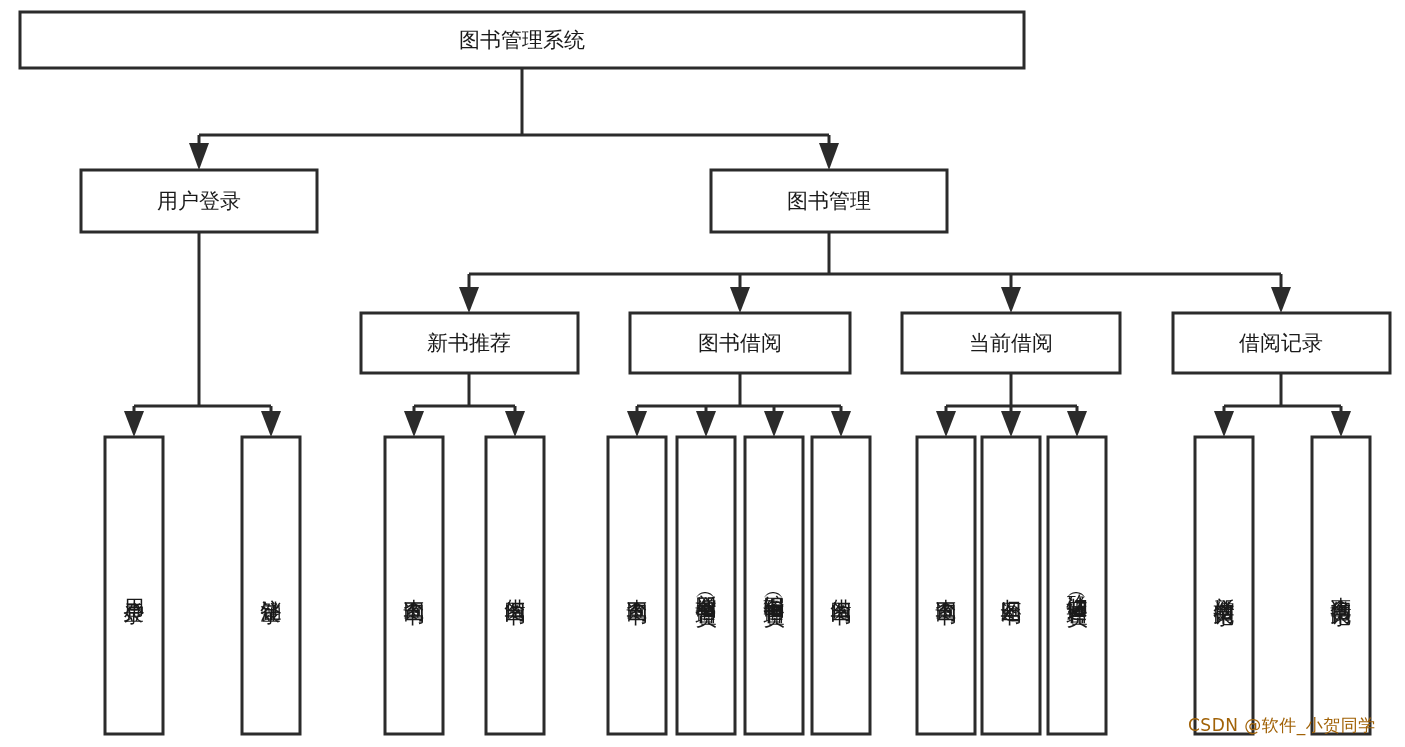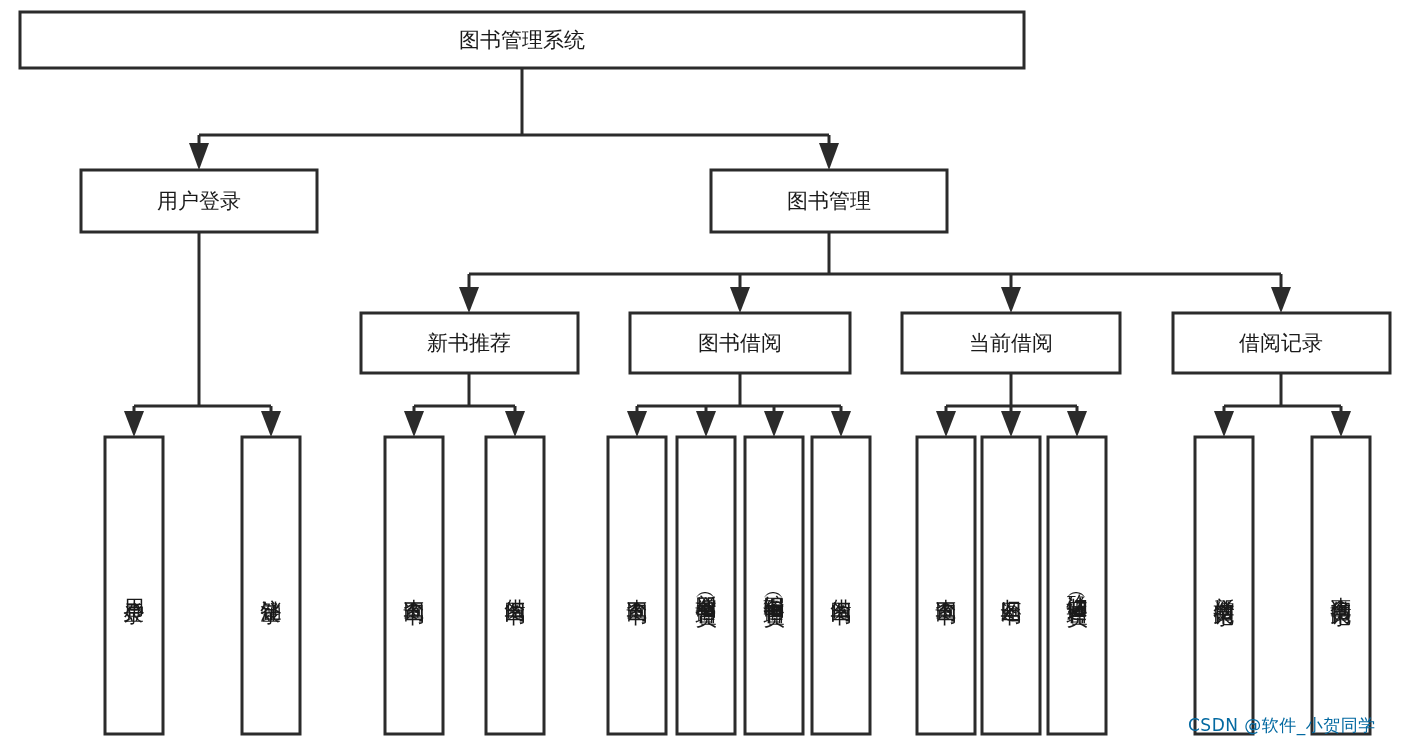--- a/index.html
+++ b/index.html
@@ -60,21 +60,21 @@
     text-align: center;
     white-space: nowrap;
     pointer-events: none;
   }
   .watermark {
     position: absolute;
     left: 1188px;
     top: 714px;
     font-family: "DejaVu Sans", "Liberation Sans", sans-serif;
     font-size: 17px;
-    color: #0369a1;
+    color: #a16207;
     white-space: nowrap;
     letter-spacing: 0.5px;
   }
 </style>
 </head>
 <body>
 
 <div id="diagram-root">
 
   <svg id="flow" viewBox="0 0 1405 747">

